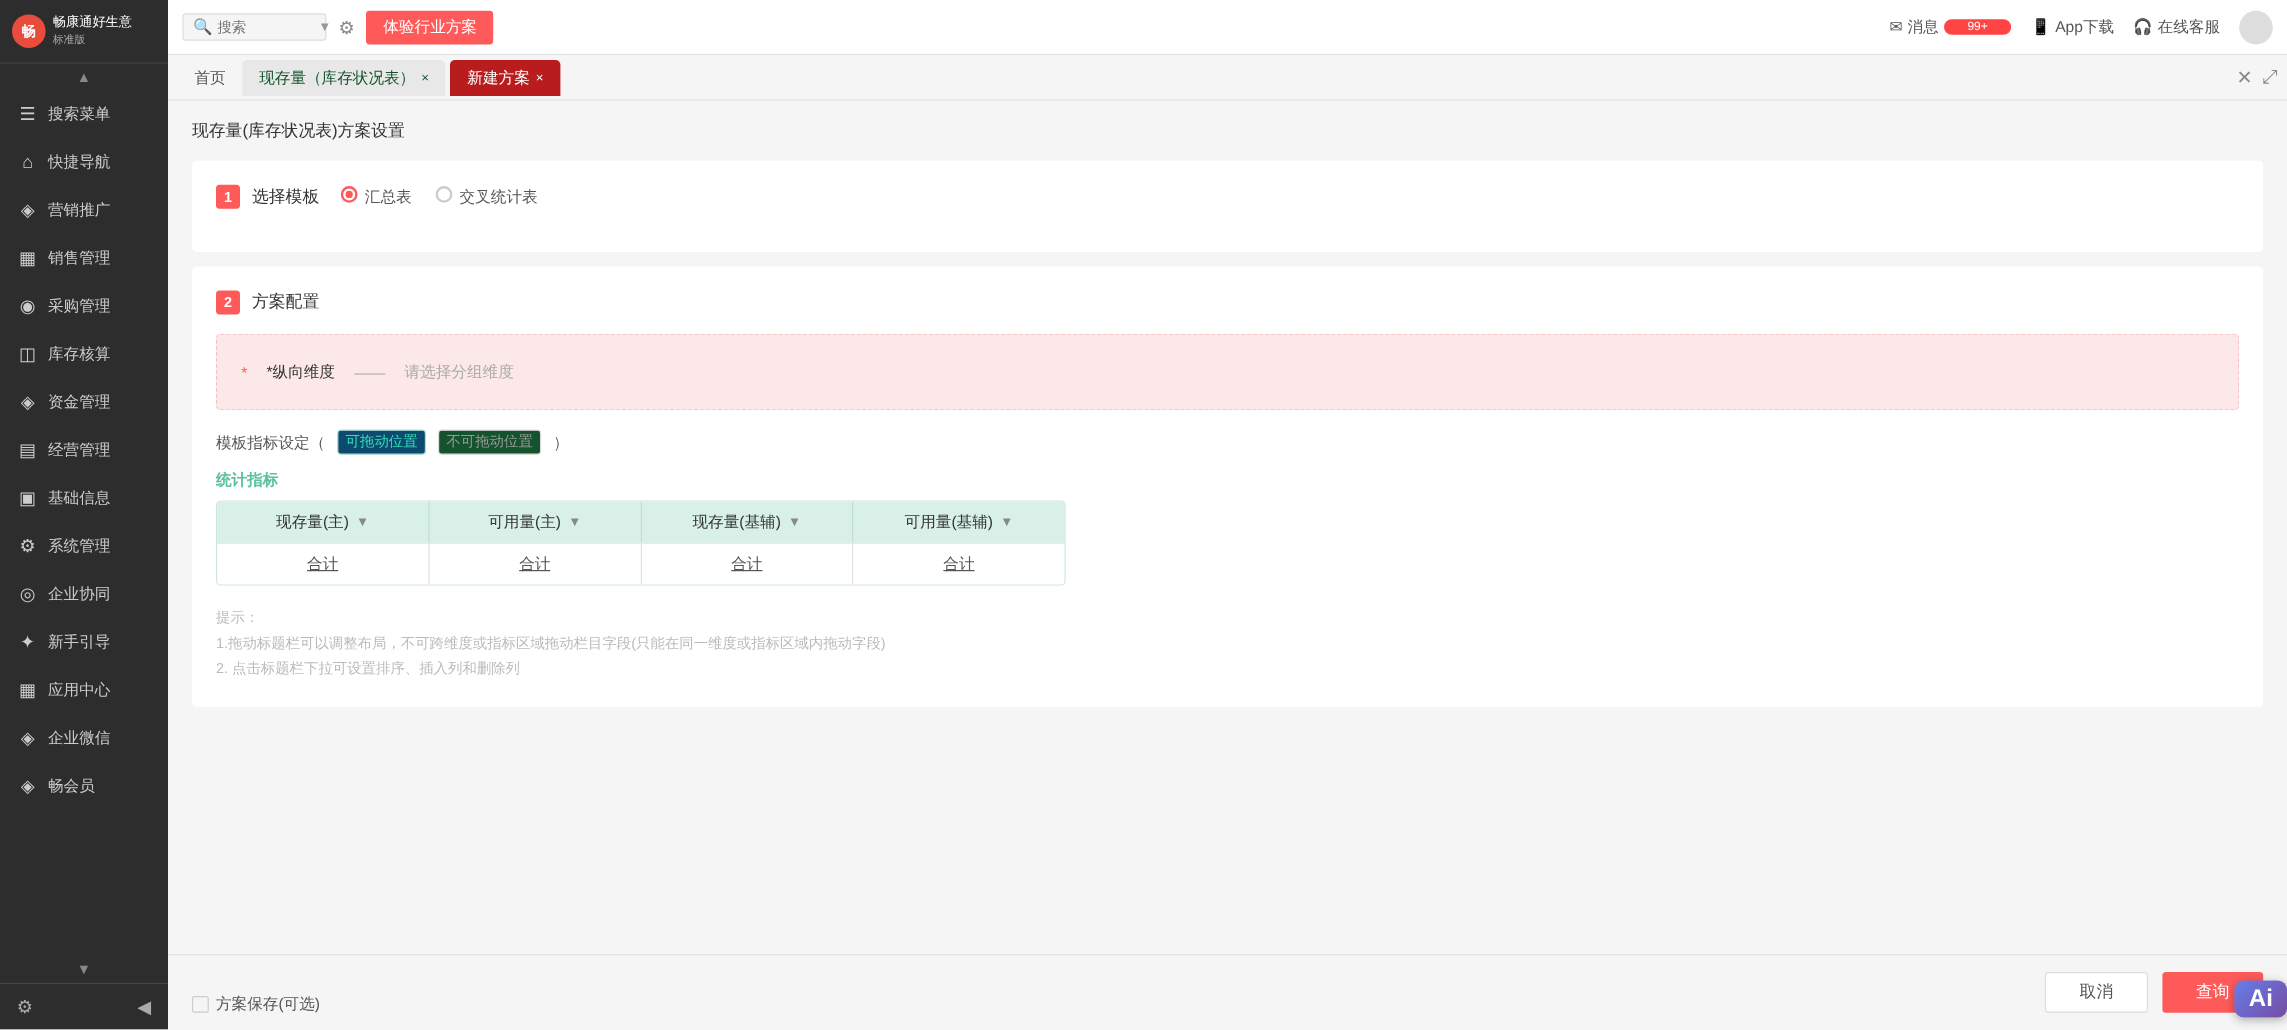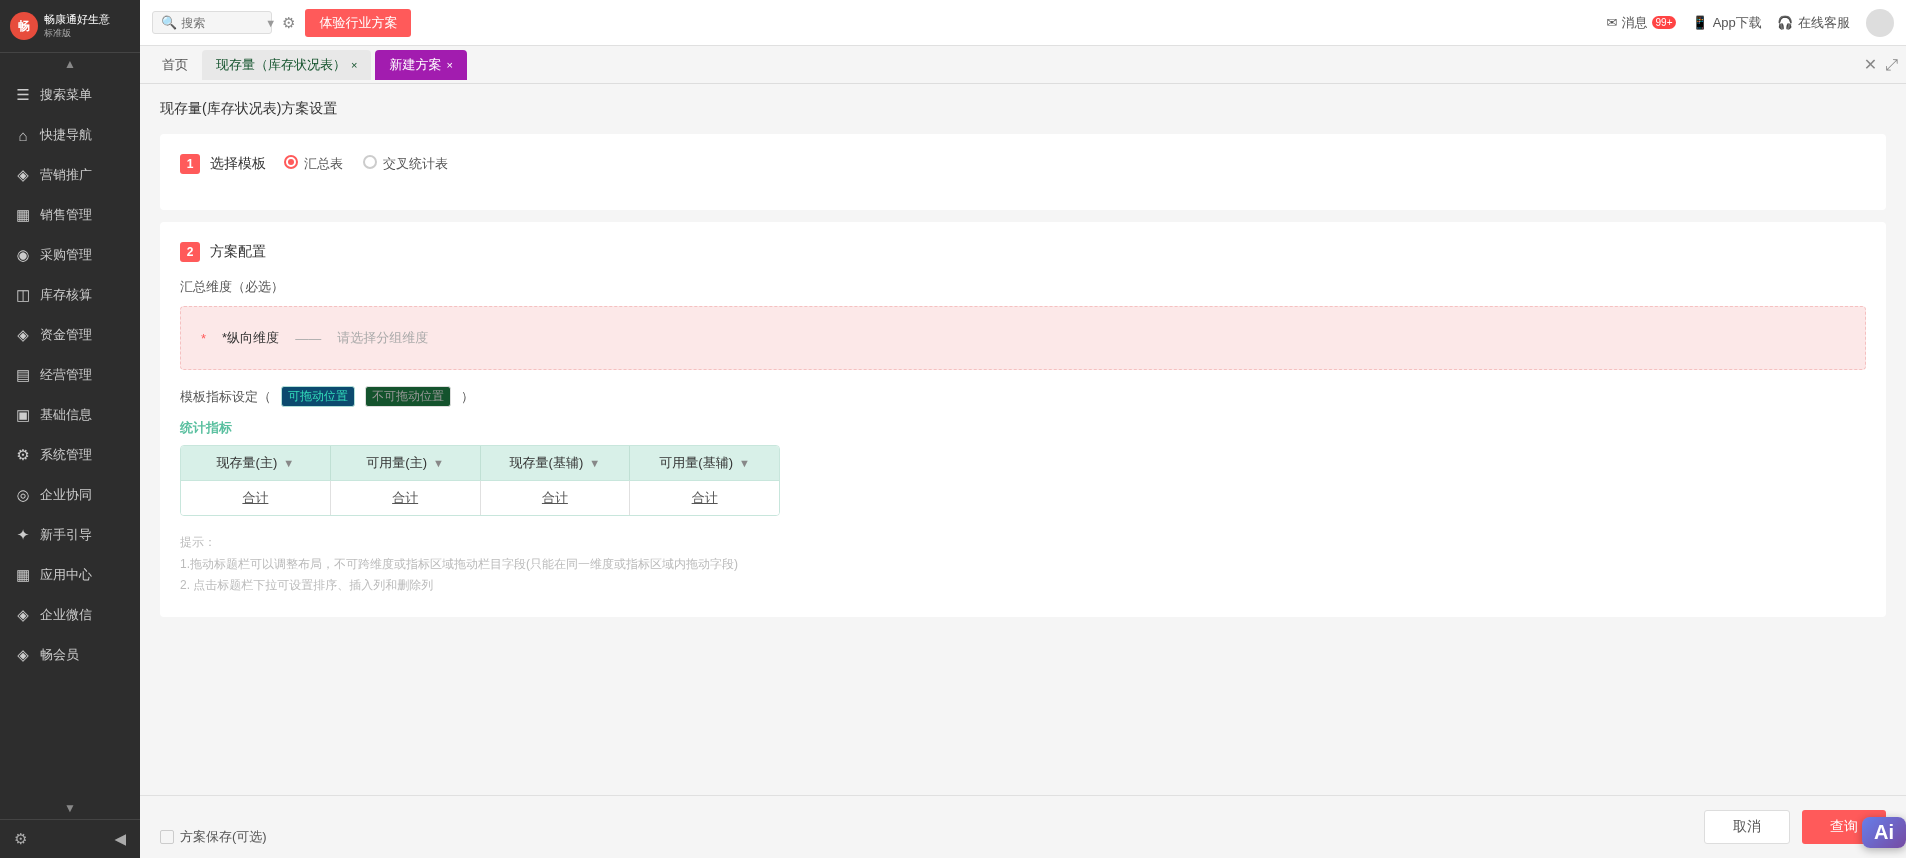--- a/index.html
+++ b/index.html
@@ -76,40 +76,40 @@
     .topbar-search input { border: none; background: transparent; outline: none; font-size: 12px; width: 80px; }
     .topbar-dropdown { color: #999; font-size: 11px; cursor: pointer; }
     .topbar-gear { color: #888; cursor: pointer; font-size: 15px; }
     .topbar-trial-btn {
       background: #ff5a5a; color: white; border: none; border-radius: 3px;
       padding: 5px 14px; cursor: pointer; font-size: 13px;
     }
     .topbar-spacer { flex: 1; }
     .topbar-right { display: flex; align-items: center; gap: 16px; }
     .topbar-right-item { display: flex; align-items: center; gap: 4px; color: #555; cursor: pointer; font-size: 13px; }
-    .badge { background: #ff4444; color: white; border-radius: 10px; font-size: 10px; padding: 1px 4px; }
+    .badge { background: #ff4444; color: white; border-radius: 10px; font-size: 10px; padding: 1px 20px; }
     .user-avatar { width: 28px; height: 28px; background: #ddd; border-radius: 50%; }
 
     
     .tabs {
       background: #f5f5f5;
       display: flex;
       align-items: center;
       padding: 0 8px;
       height: 38px;
       flex-shrink: 0;
       border-bottom: 1px solid #ddd;
     }
     .tab {
       display: flex; align-items: center; gap: 5px;
       padding: 6px 14px; background: #e8e8e8;
       border-radius: 4px 4px 0 0; color: #14532d; font-size: 13px; cursor: pointer;
       margin-right: 4px;
     }
-    .tab.active { background: #a21caf; color: white; }
+    .tab.active { background: #b91c1c; color: white; }
     .tab-close { font-size: 11px; color: inherit; }
     .tab-home { color: #555; font-size: 13px; padding: 6px 14px; cursor: pointer; }
     .tabs-right { margin-left: auto; display: flex; align-items: center; gap: 8px; }
     .tabs-right-btn { background: none; border: none; color: #888; cursor: pointer; font-size: 16px; }
 
     
     .content {
       flex: 1;
       overflow-y: auto;
       padding: 16px 20px;
@@ -162,21 +162,21 @@
       background: #0c4a6e; color: #3db; border: 1px solid #b2e0d8;
       border-radius: 3px; padding: 1px 6px; font-size: 12px;
     }
     .indicator-tag2 {
       background: #14532d; color: #999; border: 1px solid #ddd;
       border-radius: 3px; padding: 1px 6px; font-size: 12px;
     }
 
     .stats-section-title { color: #5bc0a0; font-size: 13px; margin-bottom: 8px; font-weight: 700; }
 
-    .stats-table { border: 1px solid #c8e6dc; border-radius: 4px; overflow: hidden; width: 600px; }
+    .stats-table { border: 1px solid #c8e6dc; border-radius: 4px; overflow: hidden; width: 708px; }
     .stats-table-header { display: flex; background: #d8f0e8; }
     .stats-col {
       flex: 1; padding: 8px 12px; display: flex; align-items: center; justify-content: center;
       gap: 6px; border-right: 1px solid #c0e0d4; font-size: 13px; color: #333;
     }
     .stats-col:last-child { border-right: none; }
     .stats-col-dropdown { color: #888; cursor: pointer; font-size: 11px; }
     .stats-table-body { display: flex; background: #fff; border-top: 1px solid #c8e6dc; }
     .stats-cell {
       flex: 1; padding: 8px 12px; text-align: center; font-size: 13px; color: #555;
@@ -363,21 +363,20 @@
         </div>
       </div>
     </div>
 
     <div class="section">
       <div class="section-header">
         <div class="step-badge">2</div>
         <span class="section-label">方案配置</span>
       </div>
 
-      <div class="config-label">汇总维度（必选）</div>
 
       <div class="dimension-box">
         <span class="required-star">*</span>
         <span class="dimension-name">*纵向维度</span>
         <span class="dimension-separator">——</span>
         <span class="dimension-placeholder">请选择分组维度</span>
       </div>
 
       <div class="indicator-setting">
         <span>模板指标设定（</span>

